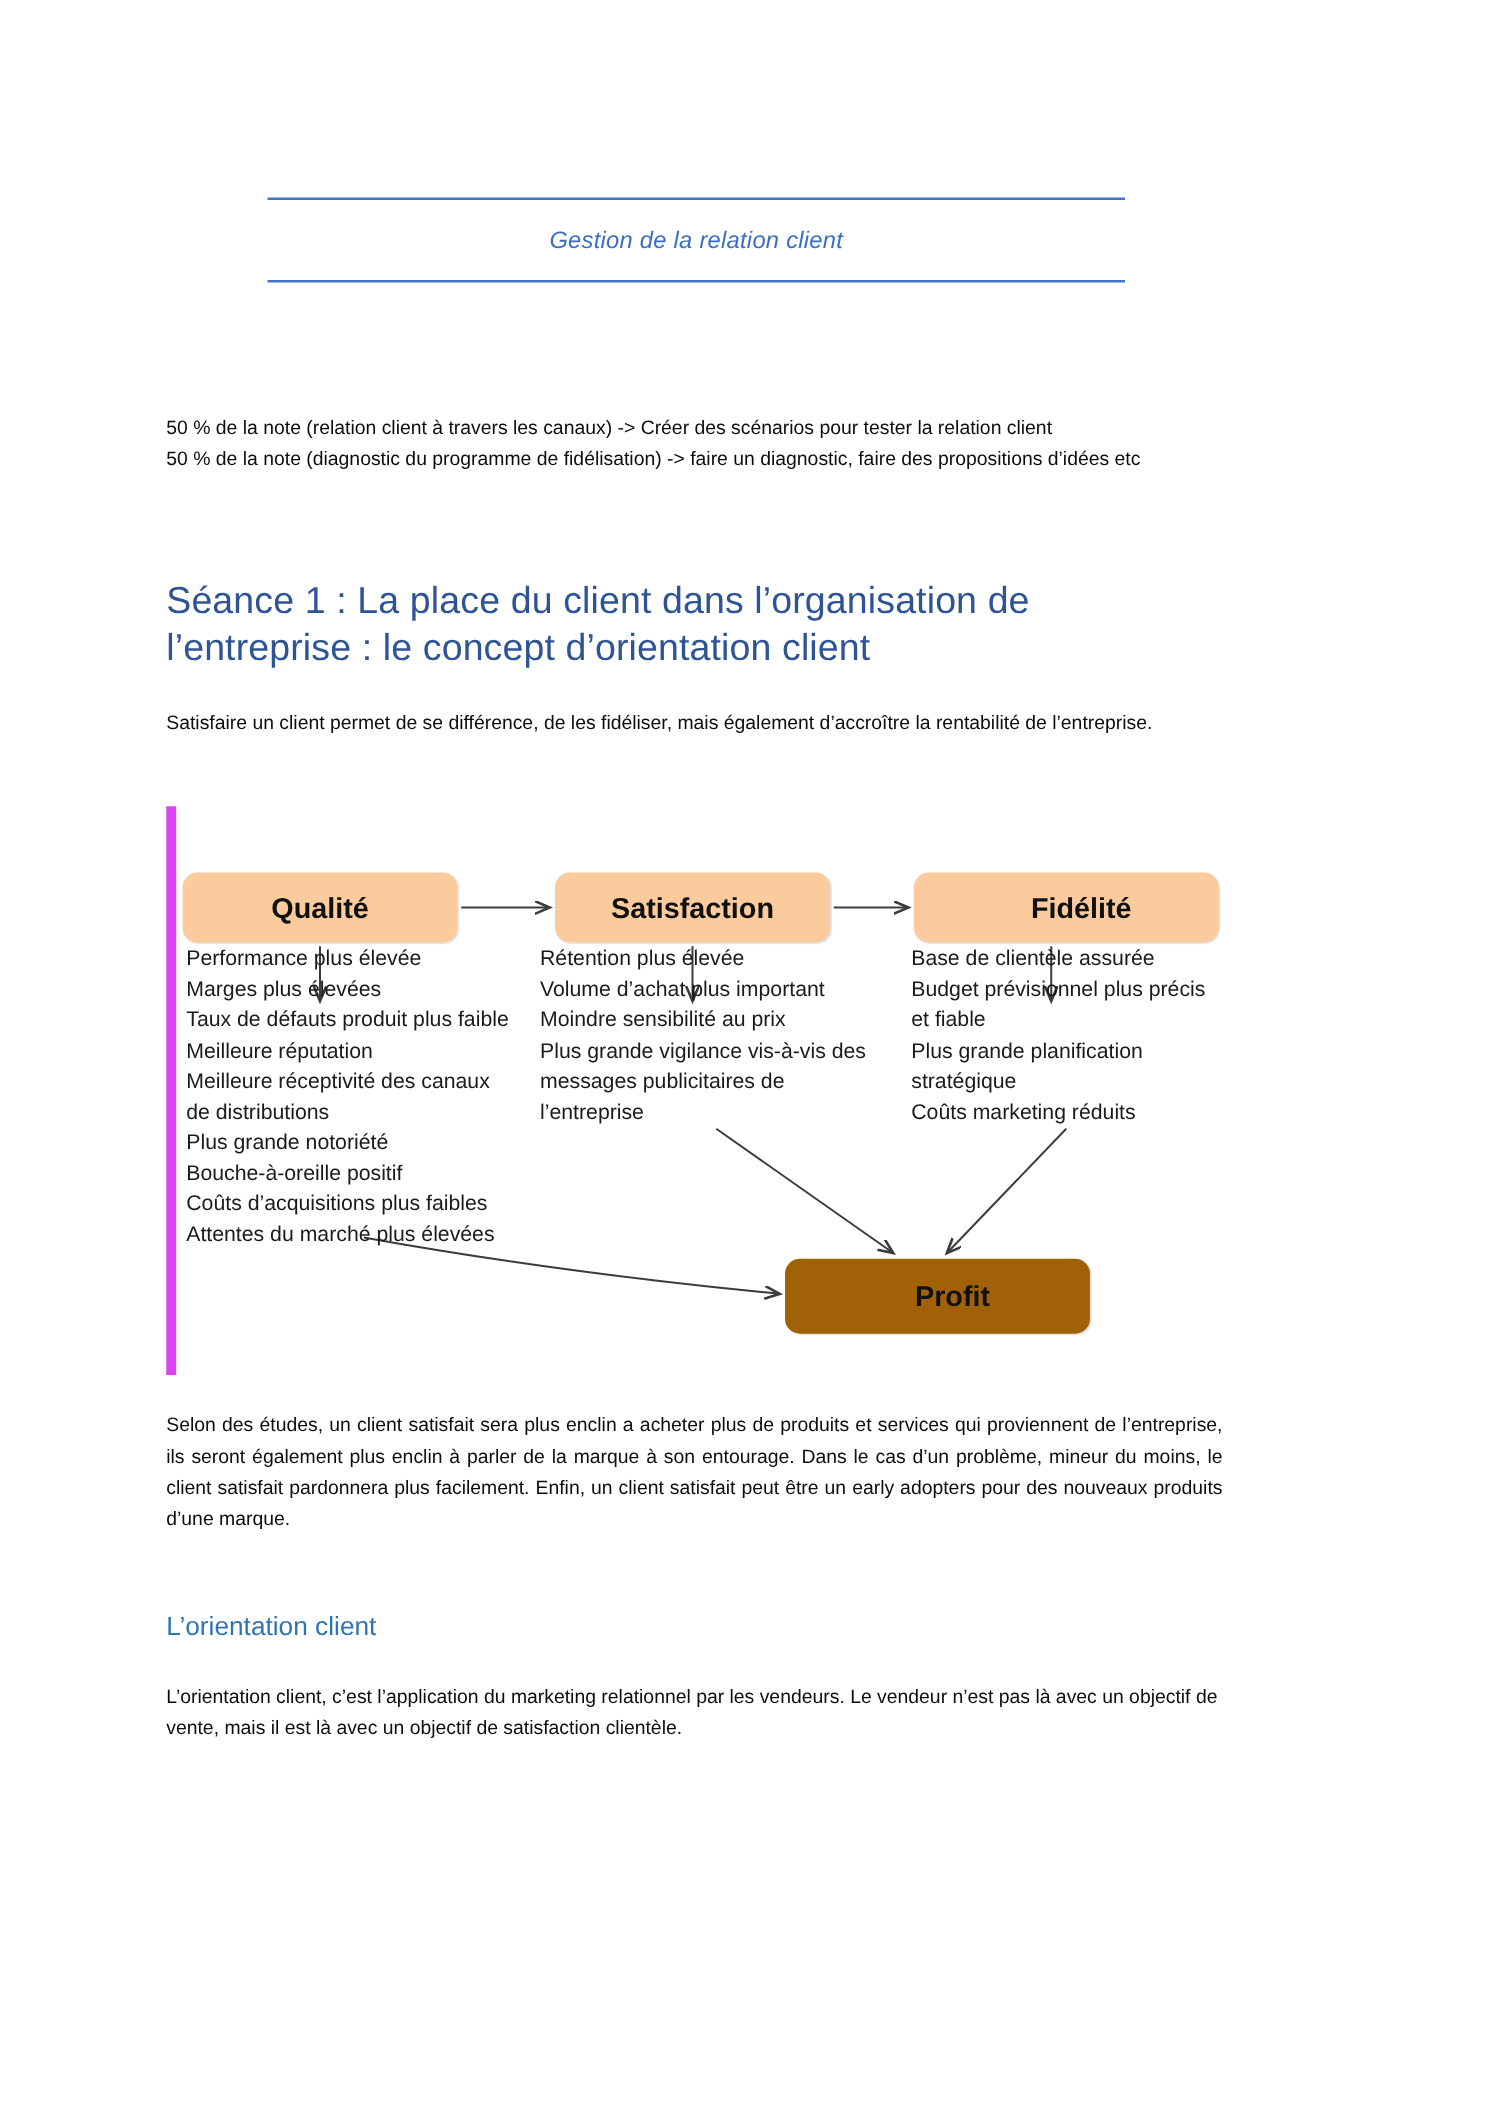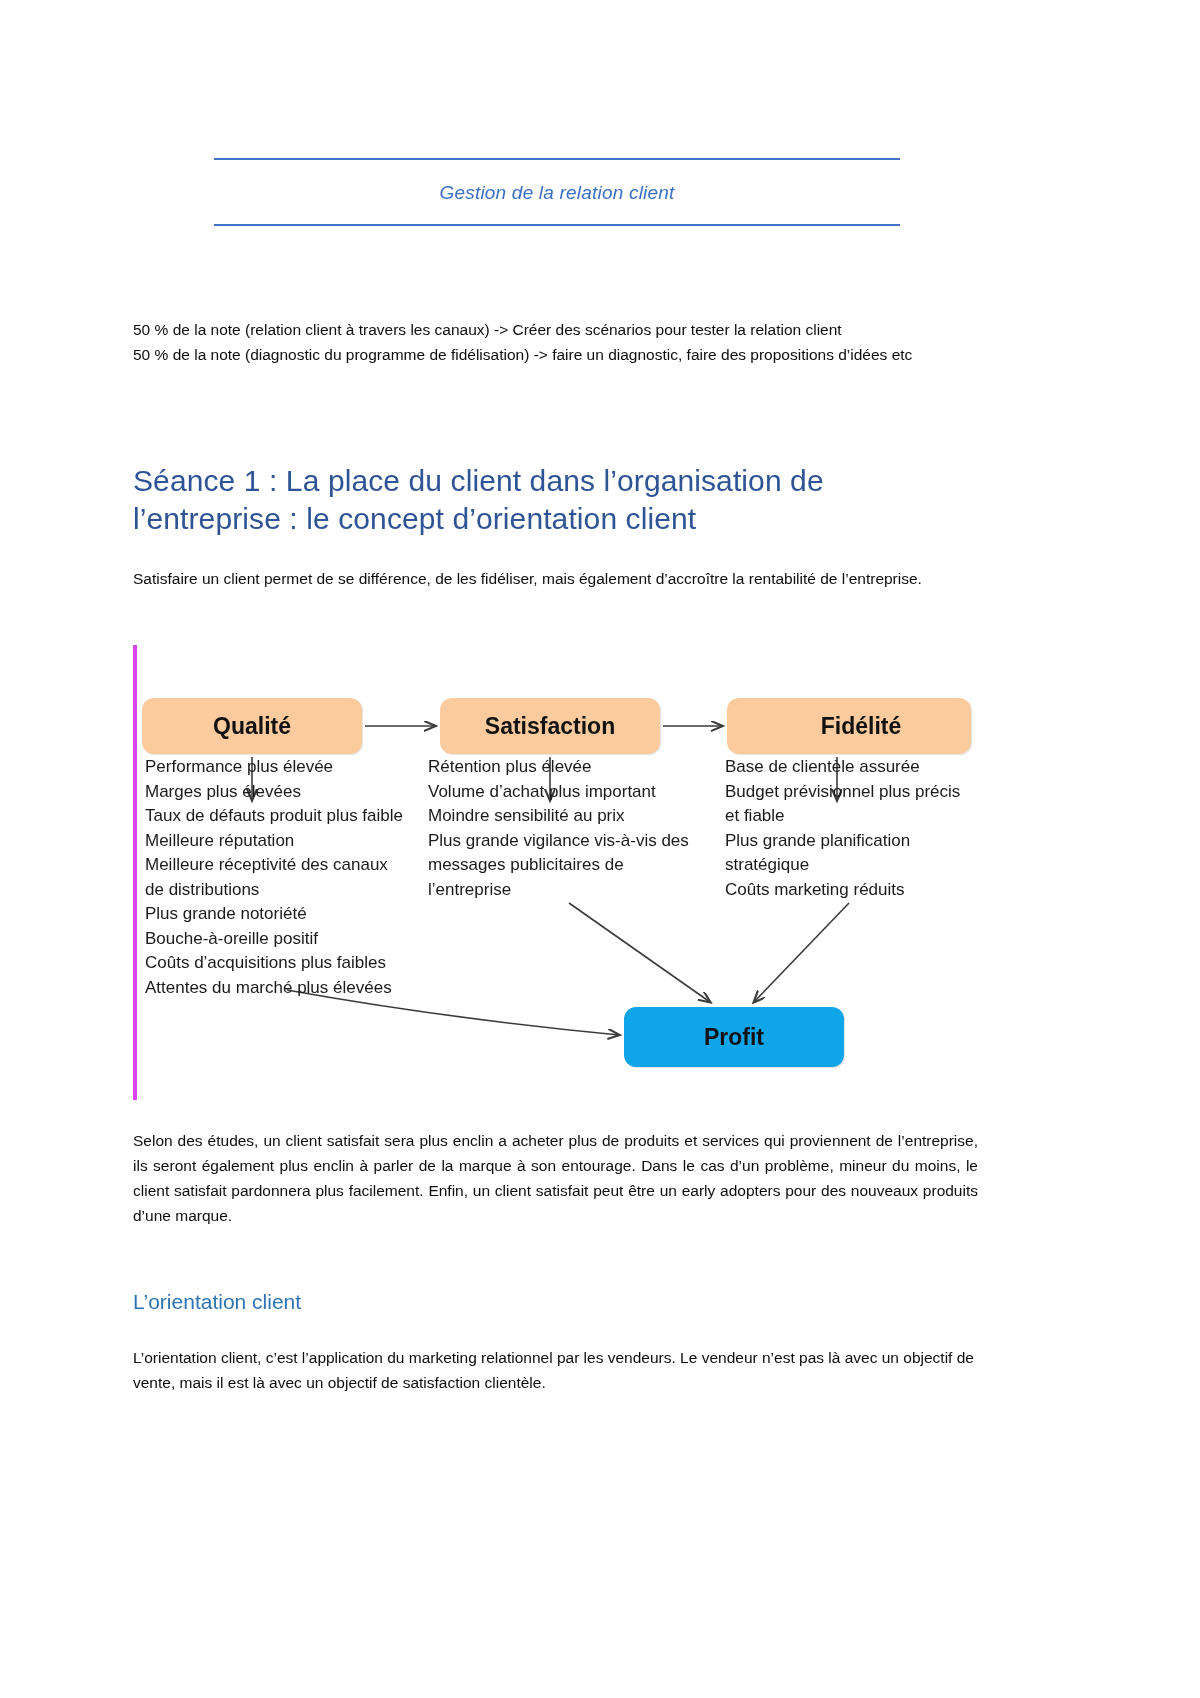--- a/index.html
+++ b/index.html
@@ -83,21 +83,21 @@
   .para-selon  { left: 133px; top: 1128px; width: 845px; text-align: justify; }
   .para-orient { left: 133px; top: 1345px; width: 845px; }
 
   
   .figure {
     position: absolute;
     left: 133px;
     top: 645px;
     width: 860px;
     height: 455px;
-    border-left: 4px solid #d946ef;
+    border-left: 8px solid #d946ef;
     box-sizing: border-box;
   }
   .figure-inner {
     position: absolute;
     inset: 0;
   }
   .fig-box {
     position: absolute;
     background: #FBCB9E;
     border: 2.5px solid #F39games;
@@ -140,21 +140,21 @@
 <body>
 
 <div class="page">
 
   <div class="title-block">
     <div class="title-rule top"></div>
     <div class="doc-title">Gestion de la relation client</div>
     <div class="title-rule bottom"></div>
   </div>
 
-  <div class="body-text para-intro2" style="white-space: pre-line;">50 % de la note (relation client à travers les canaux) -&gt; Créer des scénarios pour tester la relation client
+  <div class="body-text para-intro2" style="white-space: pre-line; margin-top: 13px;">50 % de la note (relation client à travers les canaux) -&gt; Créer des scénarios pour tester la relation client
 50 % de la note (diagnostic du programme de fidélisation) -&gt; faire un diagnostic, faire des propositions d’idées etc</div>
 
   <div class="h1">Séance 1 : La place du client dans l’organisation de l’entreprise : le concept d’orientation client</div>
 
   <div class="body-text para-satisf">Satisfaire un client permet de se différence, de les fidéliser, mais également d’accroître la rentabilité de l’entreprise.</div>
 
   <div class="figure">
     <div class="figure-inner">
 
       <svg class="fig-svg" viewBox="0 0 860 455">
@@ -175,21 +175,21 @@
         <line x1="432" y1="258" x2="573" y2="357" stroke="#3b3b3b" stroke-width="1.6" marker-end="url(#ah)"></line>
 
         <line x1="712" y1="258" x2="617" y2="357" stroke="#3b3b3b" stroke-width="1.6" marker-end="url(#ah)"></line>
 
         <path d="M 150 345 C 300 372, 420 384, 482 390" fill="none" stroke="#3b3b3b" stroke-width="1.6" marker-end="url(#ah)"></path>
       </svg>
 
       <div class="fig-box qualite" style="background: rgb(251, 203, 158); border-color: rgb(243, 144, 29);">Qualité</div>
       <div class="fig-box satisfaction" style="background: rgb(251, 203, 158); border-color: rgb(243, 144, 29);">Satisfaction</div>
       <div class="fig-box fidelite" style="background: rgb(251, 203, 158); border-color: rgb(243, 144, 29);">Fidélité</div>
-      <div class="fig-box profit" style="background: #0ea5e9; border-color: rgb(243, 144, 29);">Profit</div>
+      <div class="fig-box profit" style="background: #a16207; border-color: rgb(243, 144, 29); padding-left: 24px;">Profit</div>
 
       <div class="fig-list col1">Performance plus élevée
 Marges plus élevées
 Taux de défauts produit plus faible
 Meilleure réputation
 Meilleure réceptivité des canaux
 de distributions
 Plus grande notoriété
 Bouche-à-oreille positif
 Coûts d’acquisitions plus faibles

